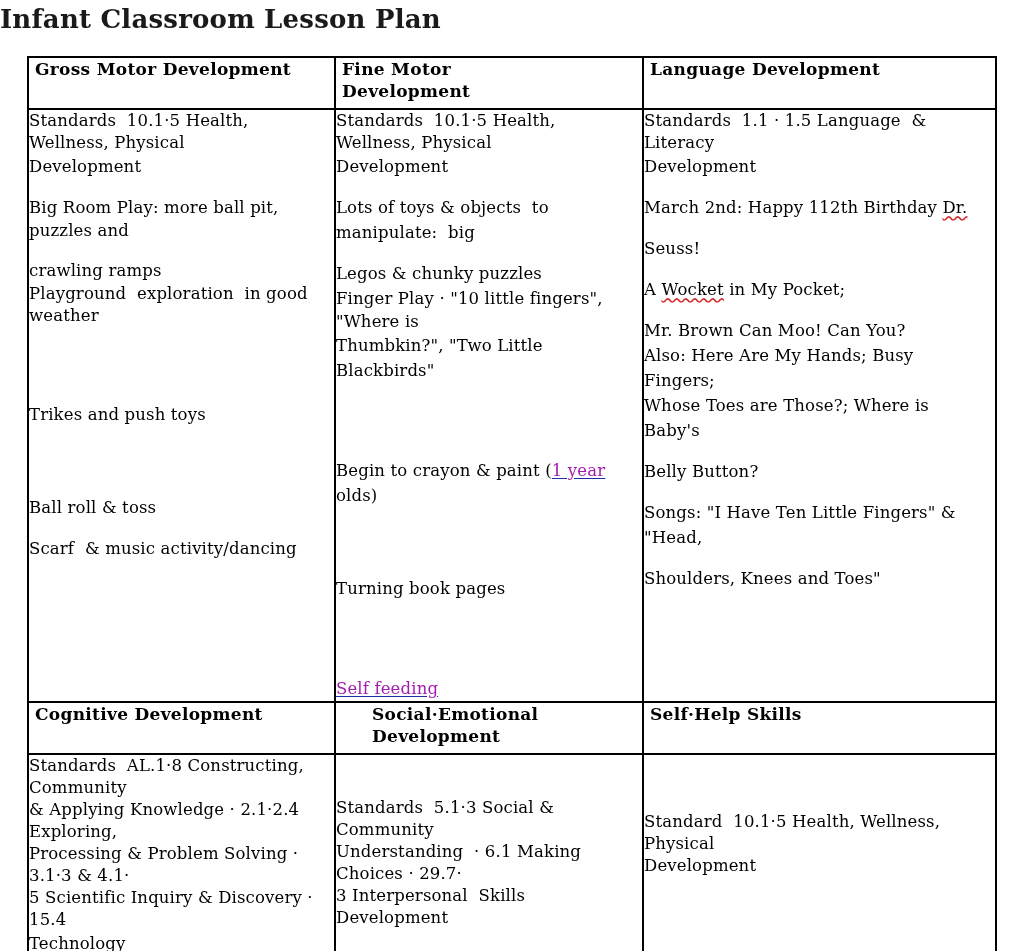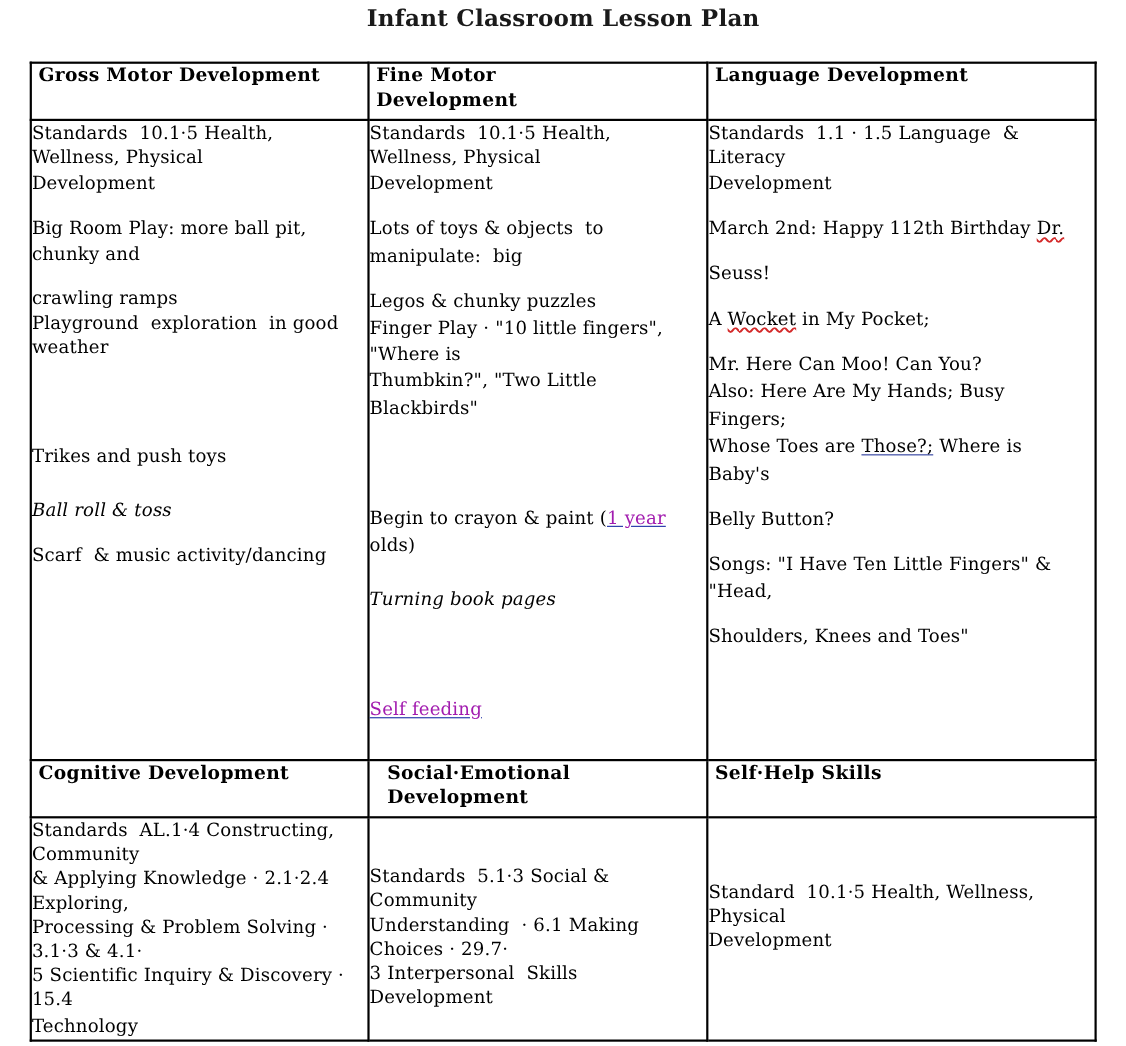--- a/index.html
+++ b/index.html
@@ -21,24 +21,24 @@
     width: 1024px;
     height: 951px;
     background: #ffffff;
   }
 
   .doc-title {
     position: absolute;
     left: 0;
     top: 4px;
     width: 1024px;
-    text-align: center;
+    text-align: left;
     font-family: "DejaVu Serif", "Liberation Serif", serif;
     font-weight: bold;
-    font-size: 21px;
+    font-size: 26px;
     letter-spacing: 0.2px;
     color: #1a1a1a;
   }
 
   .plan-table {
     position: absolute;
     left: 27px;
     top: 56px;
     width: 968px;
     border-collapse: collapse;
@@ -83,34 +83,33 @@
 
   .ln {
     font-family: "DejaVu Serif", "Liberation Serif", serif;
     font-size: 16.5px;
     line-height: 25px;
     white-space: pre-wrap;
     color: #000000;
     letter-spacing: 0.15px;
   }
   .ln.gap-lg { margin-top: 16px; }
-  .ln.gap-xl { margin-top: 24px; font-style: italic; }
+  .ln.gap-xl { margin-top: 68px; }
   .ln.gap-xxl { margin-top: 75px; }
   .ln.tight { line-height: 22px; }
 
   
   .lnk {
     color: #a21caf;
     text-decoration: underline;
     text-decoration-color: #1b2ea5;
     text-underline-offset: 2px;
   }
   
   .ul-dark {
-    text-decoration: underline;
     text-decoration-color: #2a3a9c;
     text-underline-offset: 2px;
   }
   
   .spell {
     text-decoration: underline wavy #d42a2a;
     text-decoration-skip-ink: none;
     text-underline-offset: 2px;
   }
 </style>
@@ -145,21 +144,21 @@
       </tr>
 
       <tr>
 
         <td class="body-cell tall">
           <div class="ln tight">Standards  10.1·5 Health,</div>
           <div class="ln tight">Wellness, Physical</div>
           <div class="ln">Development</div>
 
           <div class="ln gap-lg">Big Room Play: more ball pit,</div>
-          <div class="ln tight">chunky and</div>
+          <div class="ln tight">puzzles and</div>
           <div class="ln gap-lg">crawling ramps</div>
 
           <div class="ln tight">Playground  exploration  in good</div>
           <div class="ln tight">weather</div>
 
           <div class="ln gap-xxl">Trikes and push toys</div>
 
           <div class="ln gap-xl">Ball roll &amp; toss</div>
 
           <div class="ln gap-lg">Scarf  &amp; music activity/dancing</div>
@@ -191,55 +190,55 @@
         <td class="body-cell tall">
           <div class="ln tight">Standards  1.1 · 1.5 Language  &amp;</div>
           <div class="ln tight">Literacy</div>
           <div class="ln">Development</div>
 
           <div class="ln gap-lg"><span>March 2nd: Happy 112th Birthday </span><span class="spell">Dr.</span></div>
           <div class="ln gap-lg">Seuss!</div>
 
           <div class="ln gap-lg"><span>A </span><span class="spell">Wocket</span><span> in My Pocket;</span></div>
 
-          <div class="ln gap-lg">Mr. Here Can Moo! Can You?</div>
+          <div class="ln gap-lg">Mr. Brown Can Moo! Can You?</div>
           <div class="ln">Also: Here Are My Hands; Busy</div>
           <div class="ln">Fingers;</div>
 
           <div class="ln"><span>Whose Toes are </span><span class="ul-dark">Those?;</span><span> Where is</span></div>
           <div class="ln">Baby's</div>
 
           <div class="ln gap-lg">Belly Button?</div>
 
           <div class="ln gap-lg">Songs: "I Have Ten Little Fingers" &amp;</div>
           <div class="ln">"Head,</div>
 
           <div class="ln gap-lg">Shoulders, Knees and Toes"</div>
         </td>
       </tr>
 
       <tr>
         <td class="hdr-cell">
           <div class="hdr-inner">Cognitive Development</div>
         </td>
         <td class="hdr-cell">
-          <div class="hdr-inner two-line" style="text-align:left; padding-left:16px;">
+          <div class="hdr-inner two-line" style="text-align:left; padding-left:36px;">
             <div>Social·Emotional</div>
             <div>Development</div>
           </div>
         </td>
         <td class="hdr-cell">
           <div class="hdr-inner">Self·Help Skills</div>
         </td>
       </tr>
 
       <tr>
 
         <td class="body-cell short">
-          <div class="ln tight">Standards  AL.1·4 Constructing,</div>
+          <div class="ln tight">Standards  AL.1·8 Constructing,</div>
           <div class="ln tight">Community</div>
           <div class="ln tight">&amp; Applying Knowledge · 2.1·2.4</div>
           <div class="ln tight">Exploring,</div>
           <div class="ln tight">Processing &amp; Problem Solving ·</div>
           <div class="ln tight">3.1·3 &amp; 4.1·</div>
           <div class="ln tight">5 Scientific Inquiry &amp; Discovery ·</div>
           <div class="ln tight">15.4</div>
           <div class="ln">Technology</div>
         </td>
 

